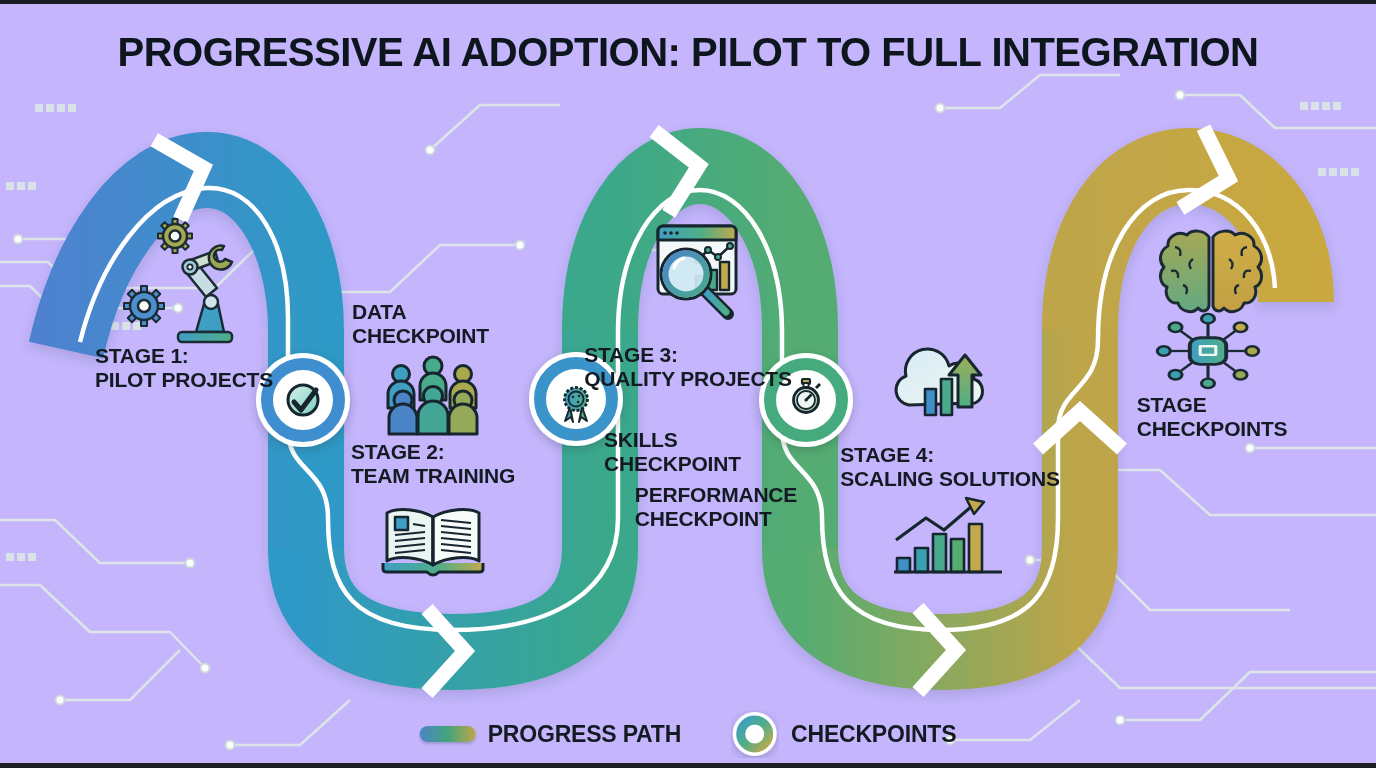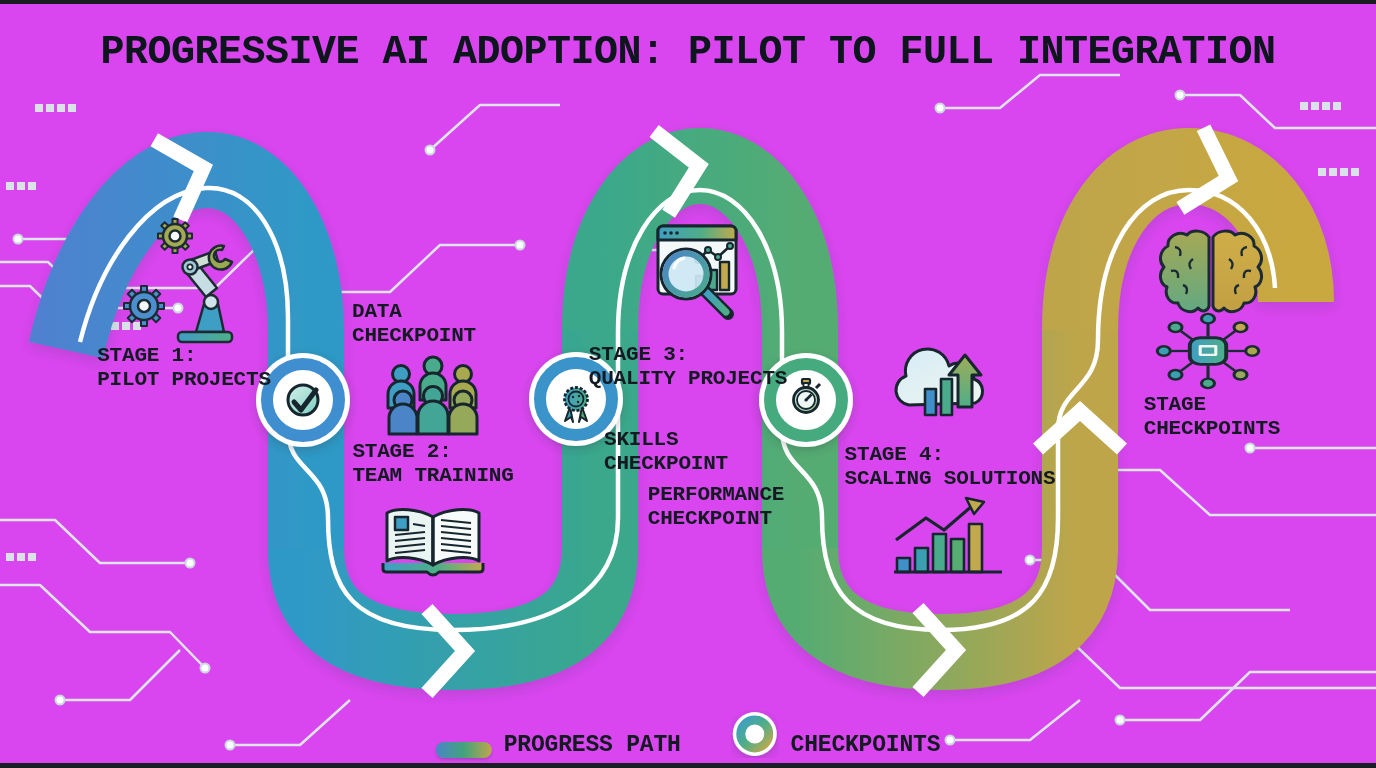--- a/index.html
+++ b/index.html
@@ -1,28 +1,28 @@
 <!DOCTYPE html>
 <html><head>
 <meta charset="utf-8">
 <style>
   html,body{margin:0;padding:0;background:#f4f7f8;}
-  .stage-canvas{position:relative;width:1376px;height:768px;background:#d946ef;overflow:hidden;
-    font-family:Liberation Mono, monospace;}
+  .stage-canvas{position:relative;width:1376px;height:768px;background:#c4b5fd;overflow:hidden;
+    font-family:Liberation Sans, sans-serif;}
   .edge{position:absolute;left:0;width:1376px;background:#181c20;}
   .edge.top{top:0;height:4px;}
   .edge.bottom{bottom:0;height:5px;background:#1b1f24;}
   .diagram-svg{position:absolute;left:0;top:0;}
   .page-title{position:absolute;left:50%;top:30px;transform:translateX(-50%);
     font-weight:bold;font-size:40px;letter-spacing:-.5px;color:#0d151d;white-space:nowrap;}
   .lbl{position:absolute;font-weight:bold;font-size:21px;line-height:1.12;
     letter-spacing:-.2px;color:#141a21;white-space:nowrap;}
   .lbl.ctr{text-align:left;transform:translateX(-50%);}
   .legend{position:absolute;left:50%;top:710px;transform:translateX(-50%);
-    display:flex;align-items:flex-end;gap:12px;}
+    display:flex;align-items:center;gap:12px;}
   .legend .txt{font-weight:bold;font-size:23px;letter-spacing:-.2px;color:#141a21;white-space:nowrap;}
   .legend .pill{width:56px;height:16px;border-radius:8px;
     background:linear-gradient(90deg,#4b85c8,#43a37c,#bfa64a);box-shadow:0 2px 3px rgba(40,60,70,.25);}
   .legend .gap{width:26px;}
 </style>
 </head>
 <body>
 
 <div class="stage-canvas">
   <div class="edge top"></div>

